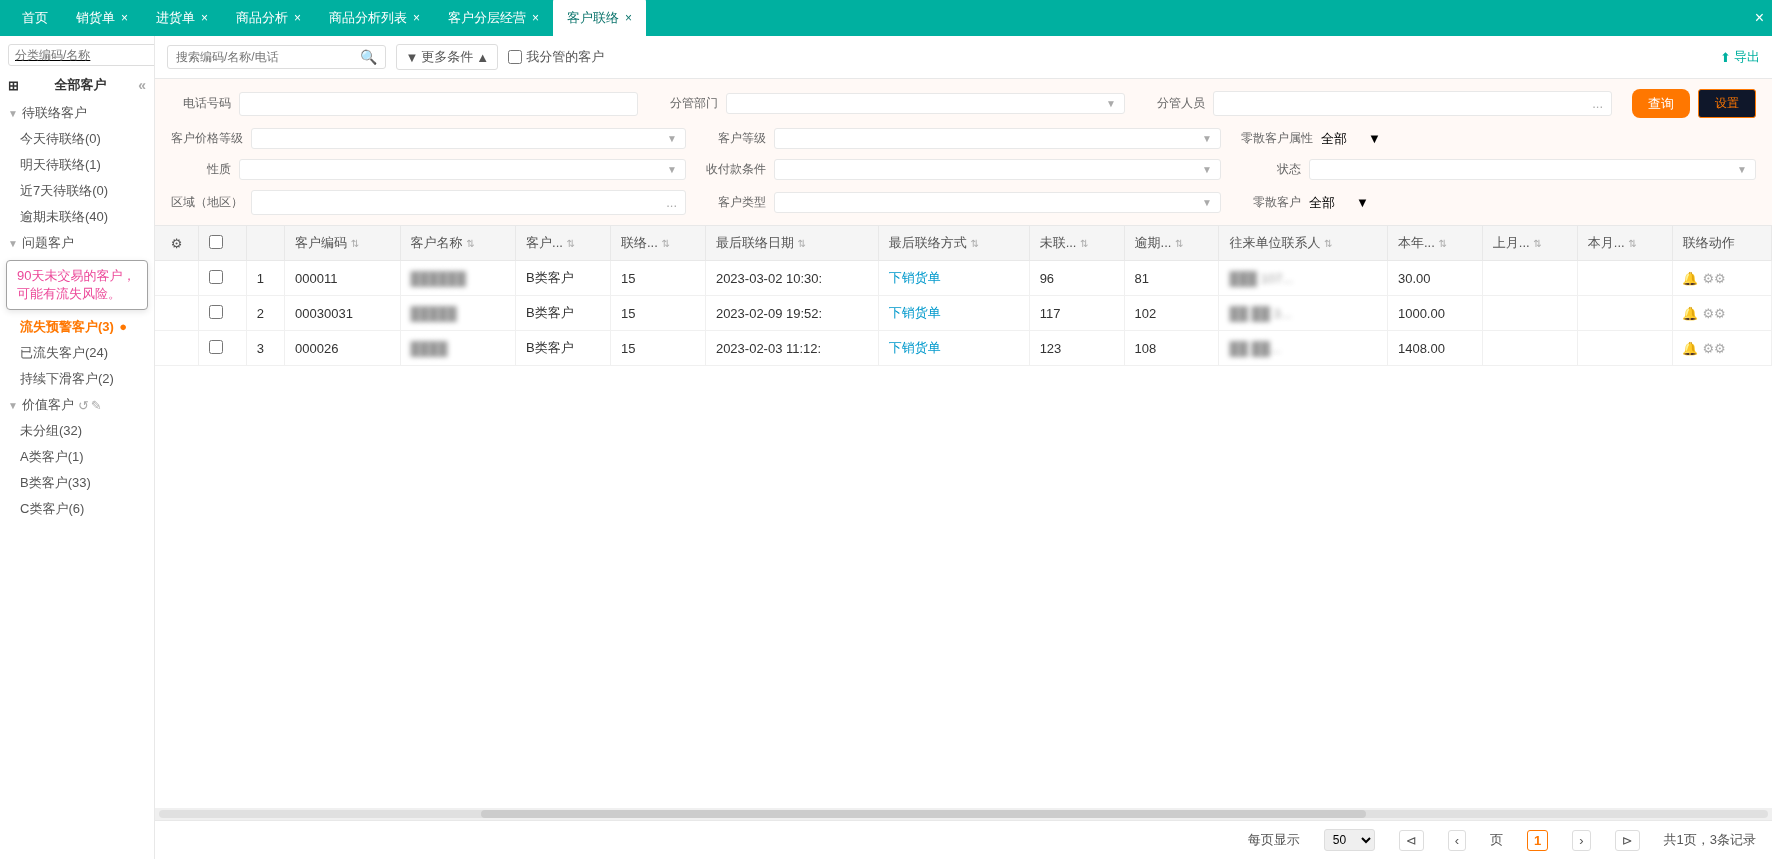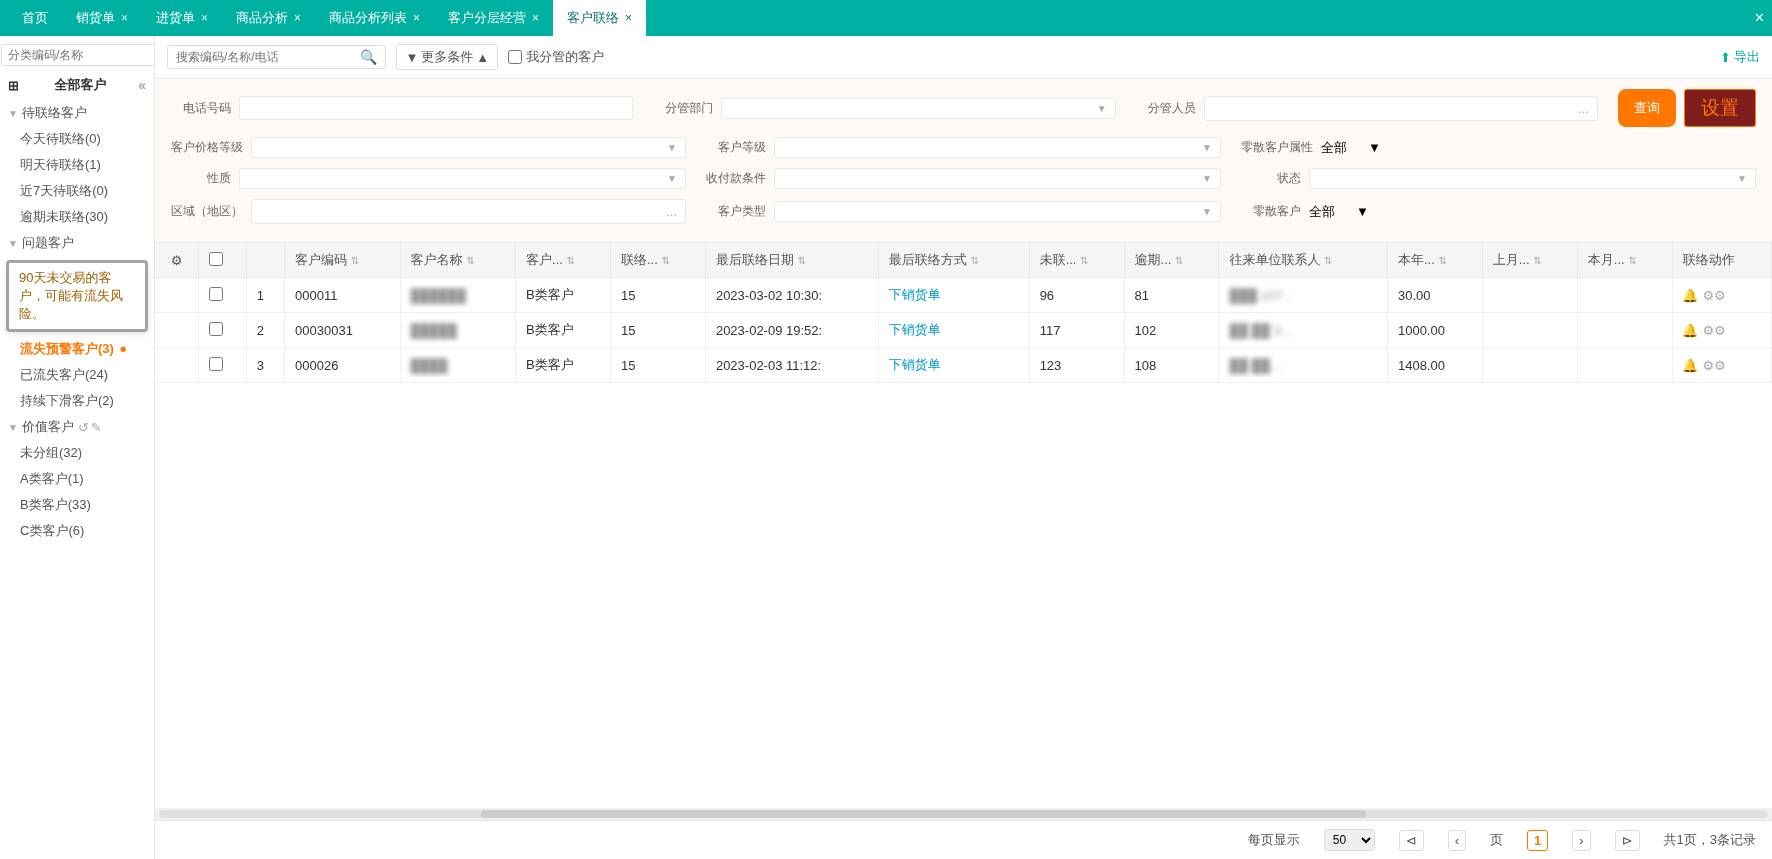--- a/index.html
+++ b/index.html
@@ -30,21 +30,21 @@
     .main-layout {
       display: flex; height: calc(859px - 36px);
     }
 
     
     .sidebar {
       width: 155px; background: #fff; border-right: 1px solid #e8e8e8;
       display: flex; flex-direction: column; overflow-y: auto; flex-shrink: 0;
     }
     .sidebar-search {
-      display: flex; align-items: flex-start; padding: 8px 8px 4px 1px; gap: 4px;
+      display: flex; align-items: flex-start; padding: 8px 8px 4px 8px; gap: 4px; text-decoration: underline;
     }
     .sidebar-search input {
       flex: 1; border: 1px solid #ddd; border-radius: 3px; padding: 3px 6px; font-size: 12px; outline: none;
     }
 
     .sidebar-section-header {
       display: flex; align-items: center; justify-content: space-between;
       padding: 6px 8px; font-weight: bold; color: #333; font-size: 13px;
       cursor: pointer;
     }
@@ -54,22 +54,22 @@
       display: flex; align-items: center; padding: 4px 8px;
       color: #555; font-size: 12px; cursor: pointer;
     }
     .sidebar-group-label .arrow { margin-right: 4px; font-size: 10px; color: #aaa; }
     .sidebar-item {
       padding: 4px 8px 4px 20px; color: #555; font-size: 12px; cursor: pointer;
     }
     .sidebar-item.active { color: #ff7700; font-weight: bold; }
 
     .tooltip-box {
-      background: #fff; border: 3px solid #a3a3a3; padding: 6px 10px;
-      margin: 4px 6px; border-radius: 4px; color: #a16207; font-size: 12px;
+      background: #fff; border: 1px solid #a3a3a3; padding: 6px 10px;
+      margin: 4px 6px; border-radius: 4px; color: #ec4899; font-size: 12px;
       box-shadow: 0 2px 6px rgba(0,0,0,0.1);
     }
 
     
     .content-area {
       flex: 1; display: flex; flex-direction: column; overflow: hidden;
     }
 
     
     .filter-bar {
@@ -119,22 +119,22 @@
     }
 
     .action-btns {
       display: flex; gap: 8px; margin-left: auto;
     }
     .btn-query {
       background: #ff7700; color: #fff; border: none; border-radius: 8px;
       padding: 5px 16px; cursor: pointer; font-size: 13px;
     }
     .btn-settings {
-      background: #7f1d1d; color: #ff7700; border: 1px solid #ff7700; border-radius: 3px;
-      padding: 5px 16px; cursor: pointer; font-size: 19px;
+      background: #0f172a; color: #ff7700; border: 1px solid #ff7700; border-radius: 3px;
+      padding: 5px 16px; cursor: pointer; font-size: 12px;
     }
 
     
     .table-area {
       flex: 1; overflow: auto; background: #fff;
     }
     table {
       width: 100%; border-collapse: collapse; font-size: 12px;
     }
     thead tr {
@@ -251,21 +251,21 @@
     <div class="sidebar-item">
       <span>今天待联络(0)</span>
     </div>
     <div class="sidebar-item">
       <span>明天待联络(1)</span>
     </div>
     <div class="sidebar-item">
       <span>近7天待联络(0)</span>
     </div>
     <div class="sidebar-item">
-      <span>逾期未联络(30)</span>
+      <span>逾期未联络(40)</span>
     </div>
 
     <div class="sidebar-group-label">
       <span class="arrow">▼</span>
       <span>问题客户</span>
     </div>
     <div class="tooltip-box">
       <span>90天未交易的客户，可能有流失风险。</span>
     </div>
     <div class="sidebar-item active">
@@ -391,21 +391,21 @@
         </div>
         <div class="filter-field">
           <label>状态</label>
           <div class="select-box">
             <span></span>
             <span class="arrow">▼</span>
           </div>
         </div>
       </div>
 
-      <div class="filter-row" style="margin-bottom:8px">
+      <div class="filter-row" style="margin-bottom:0">
         <div class="filter-field">
           <label>区域（地区）</label>
           <div class="select-box">
             <span></span>
             <span class="dots">...</span>
           </div>
         </div>
         <div class="filter-field">
           <label>客户类型</label>
           <div class="select-box">

